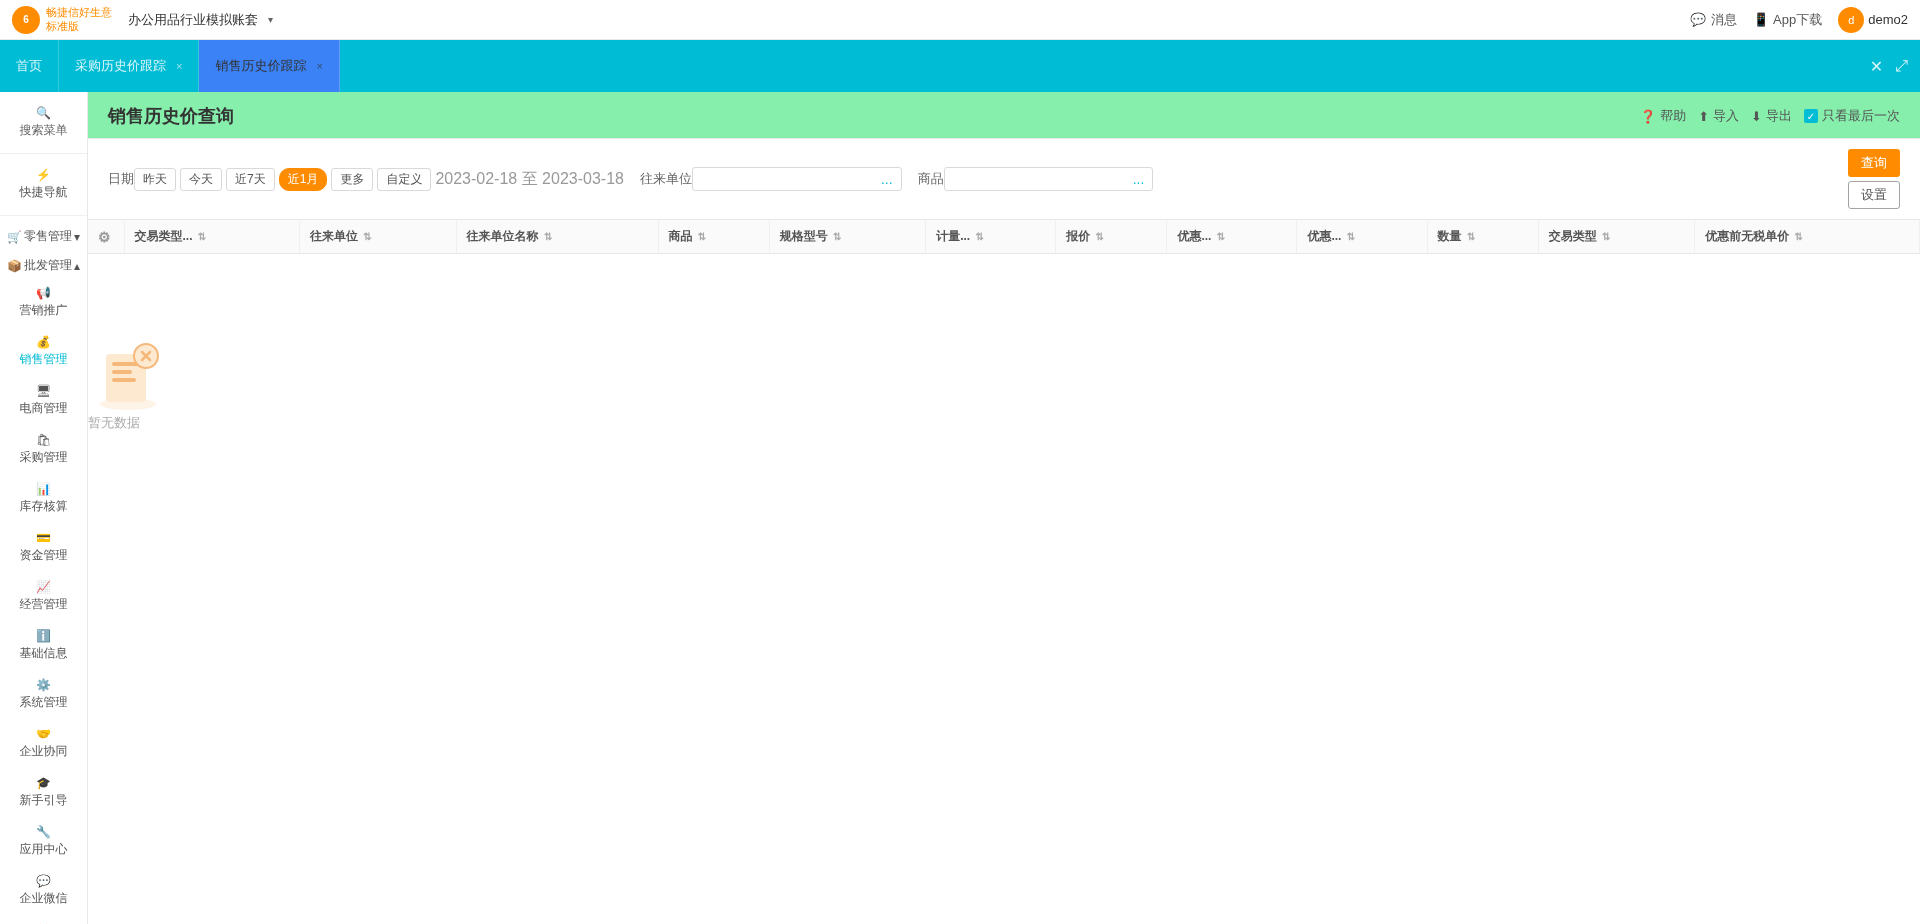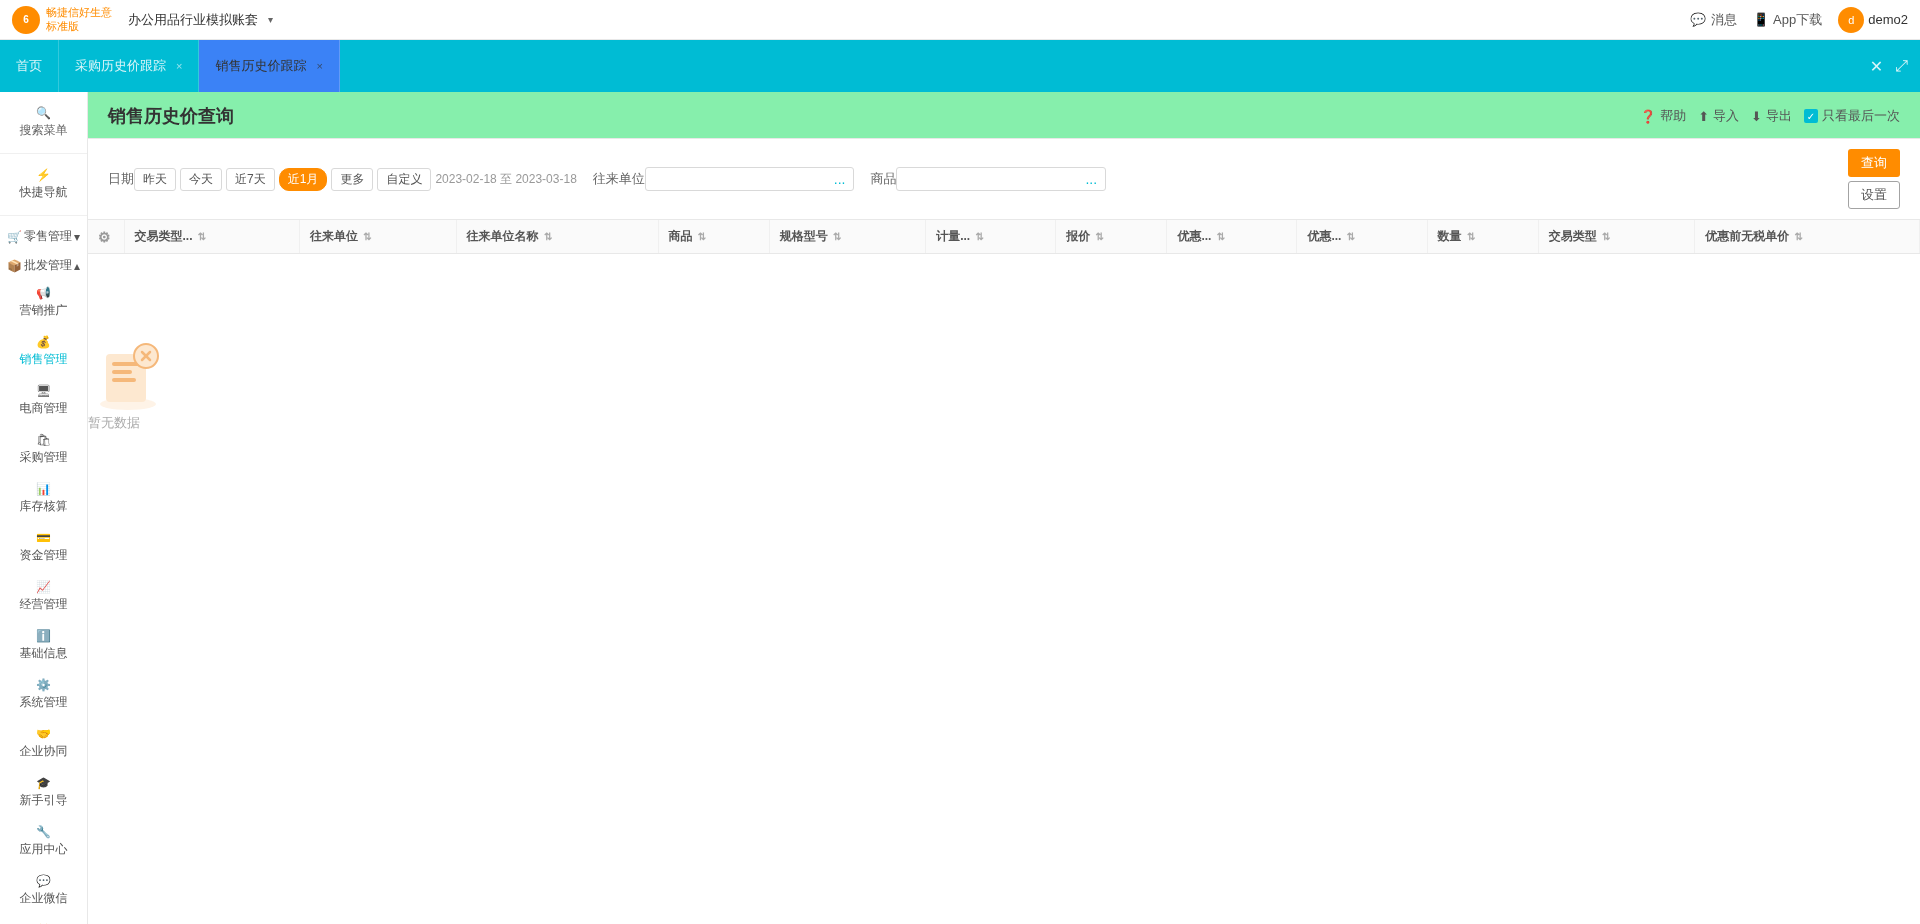--- a/index.html
+++ b/index.html
@@ -51,21 +51,21 @@
     .checkbox-label { display: flex; align-items: center; gap: 4px; font-size: 13px; color: #555; cursor: pointer; }
     .checkbox-checked { width: 14px; height: 14px; background: #00bcd4; border-radius: 2px; display: flex; align-items: center; justify-content: center; color: #fff; font-size: 10px; }
 
     
     .filter-bar { background: #fff; padding: 10px 20px; border-bottom: 1px solid #e8e8e8; display: flex; align-items: center; gap: 16px; flex-wrap: wrap; flex-shrink: 0; }
     .filter-group { display: flex; align-items: center; }
     .filter-label { color: #666; font-size: 13px; white-space: nowrap; }
     .filter-date-btns { display: flex; align-items: center; gap: 4px; }
     .date-btn { padding: 2px 8px; border: 1px solid #d9d9d9; border-radius: 3px; cursor: pointer; font-size: 12px; color: #555; background: #fff; }
     .date-btn.active { background: #ff8c00; border-color: #ff8c00; color: #fff; border-radius: 10px; }
-    .date-range { font-size: 12px; color: #999; margin-left: 4px; }
+    .date-range { font-size: 16px; color: #999; margin-left: 4px; }
     .filter-input { display: flex; align-items: center; border: 1px solid #d9d9d9; border-radius: 3px; padding: 3px 8px; min-width: 200px; background: #fff; }
     .filter-input input { border: none; outline: none; font-size: 13px; flex: 1; color: #333; }
     .filter-dots { color: #00bcd4; font-size: 14px; cursor: pointer; margin-left: 4px; }
     .query-btn { background: #ff8c00; color: #fff; border: none; padding: 5px 3px; border-radius: 3px; cursor: pointer; font-size: 13px; }
     .settings-btn { background: #fff; color: #555; border: 1px solid #a3a3a3; padding: 4px 12px; border-radius: 3px; cursor: pointer; font-size: 13px; }
     .filter-actions { display: flex; flex-direction: column; gap: 4px; margin-left: auto; }
 
     
     .table-container { flex: 1; overflow: auto; background: #fff; margin: 0; }
     .data-table { width: 100%; border-collapse: collapse; }

